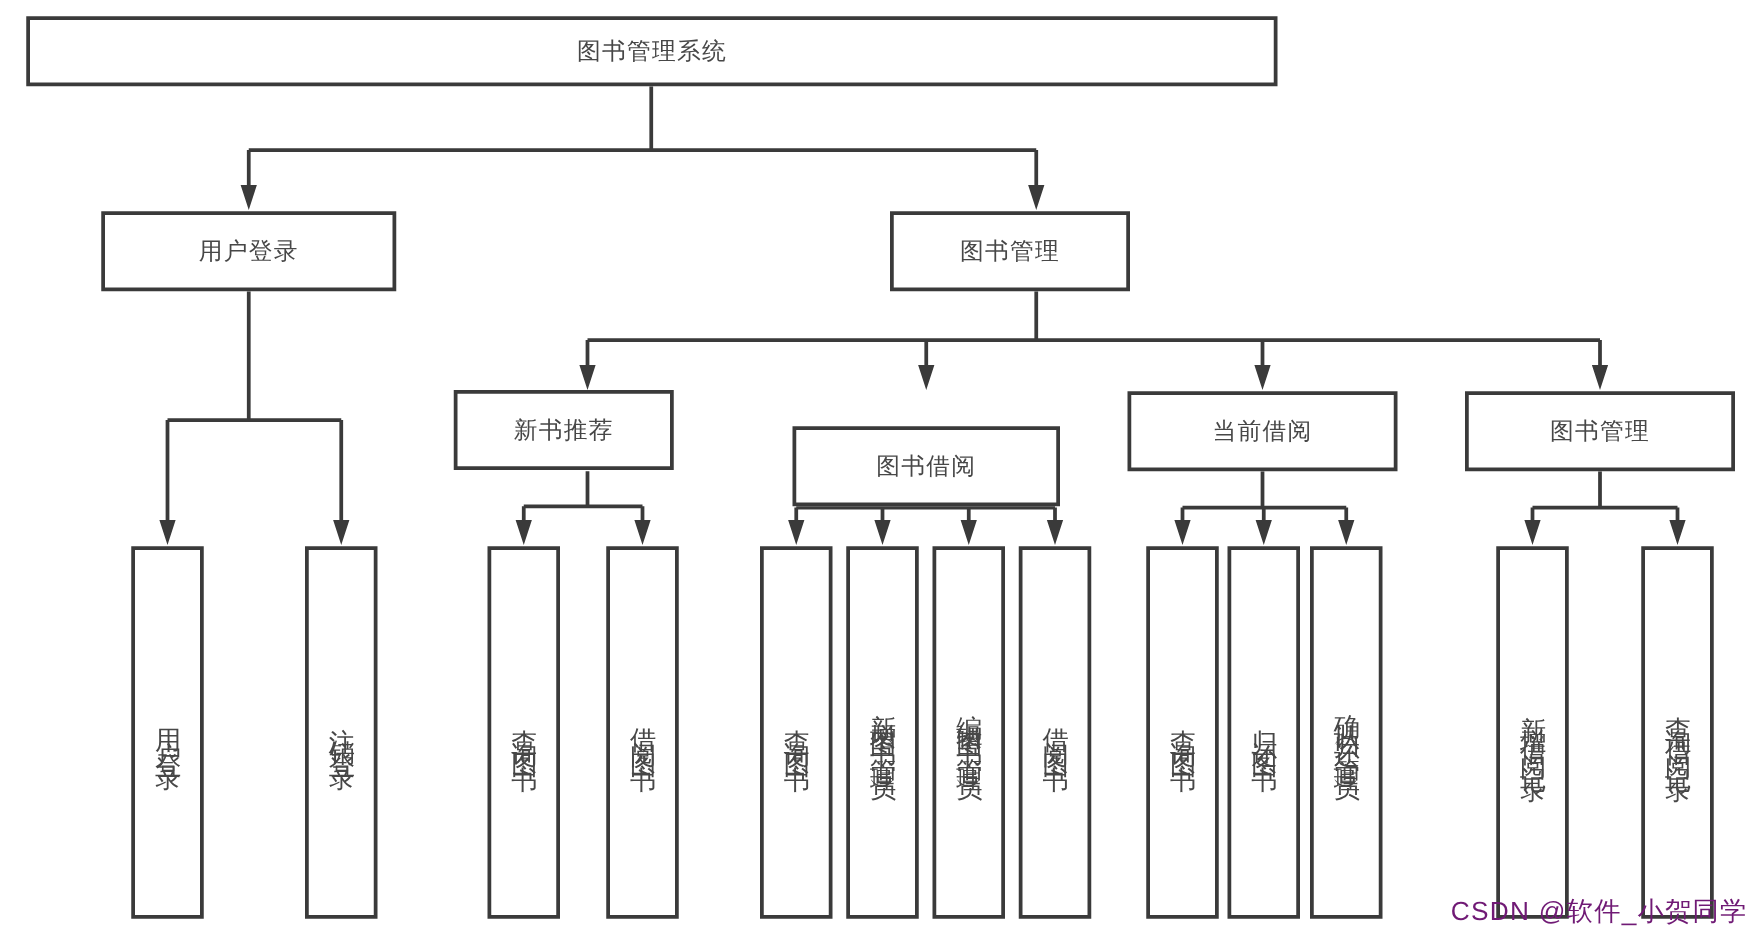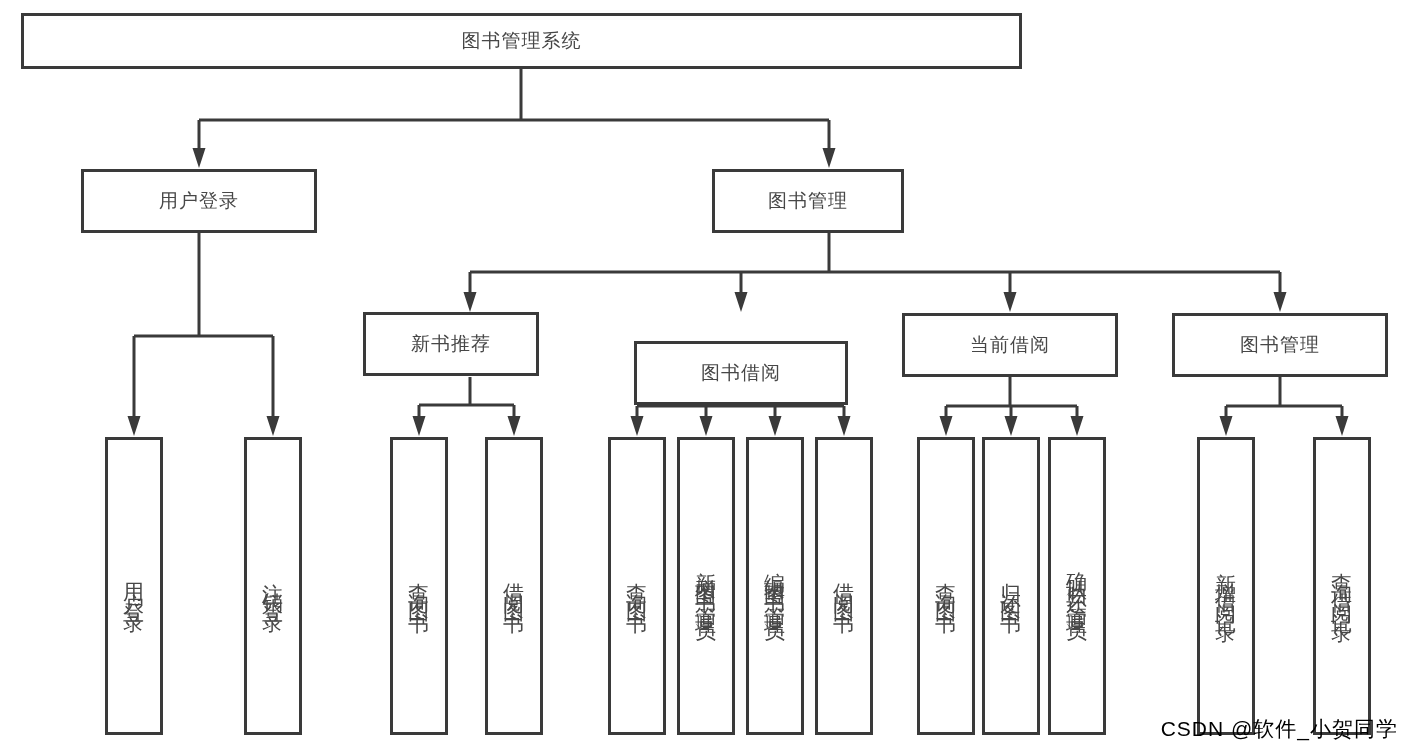--- a/index.html
+++ b/index.html
@@ -51,21 +51,21 @@
   .leaf {
     top: 437px;
     width: 58px;
     height: 298px;
   }
   #watermark {
     position: absolute;
     right: 7px;
     bottom: 4px;
     font-size: 21px;
-    color: #000000;
+    color: #701a75;
     letter-spacing: 1px;
     white-space: nowrap;
   }
 </style>
 </head>
 <body>
 
 <div id="canvas">
 
   <svg id="connector-layer" viewBox="0 0 1405 747" xmlns="http://www.w3.org/2000/svg">

